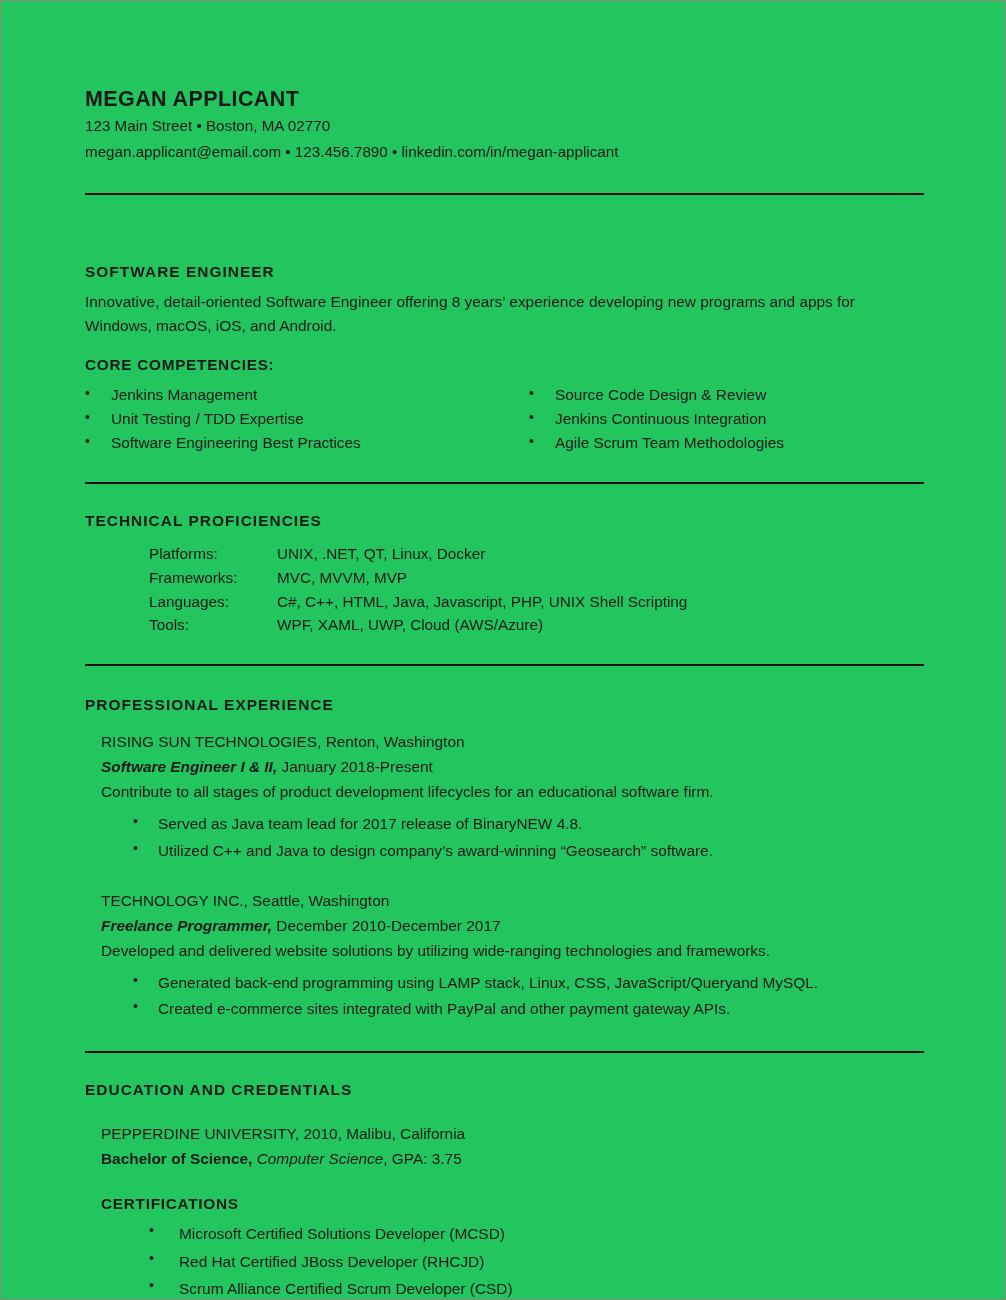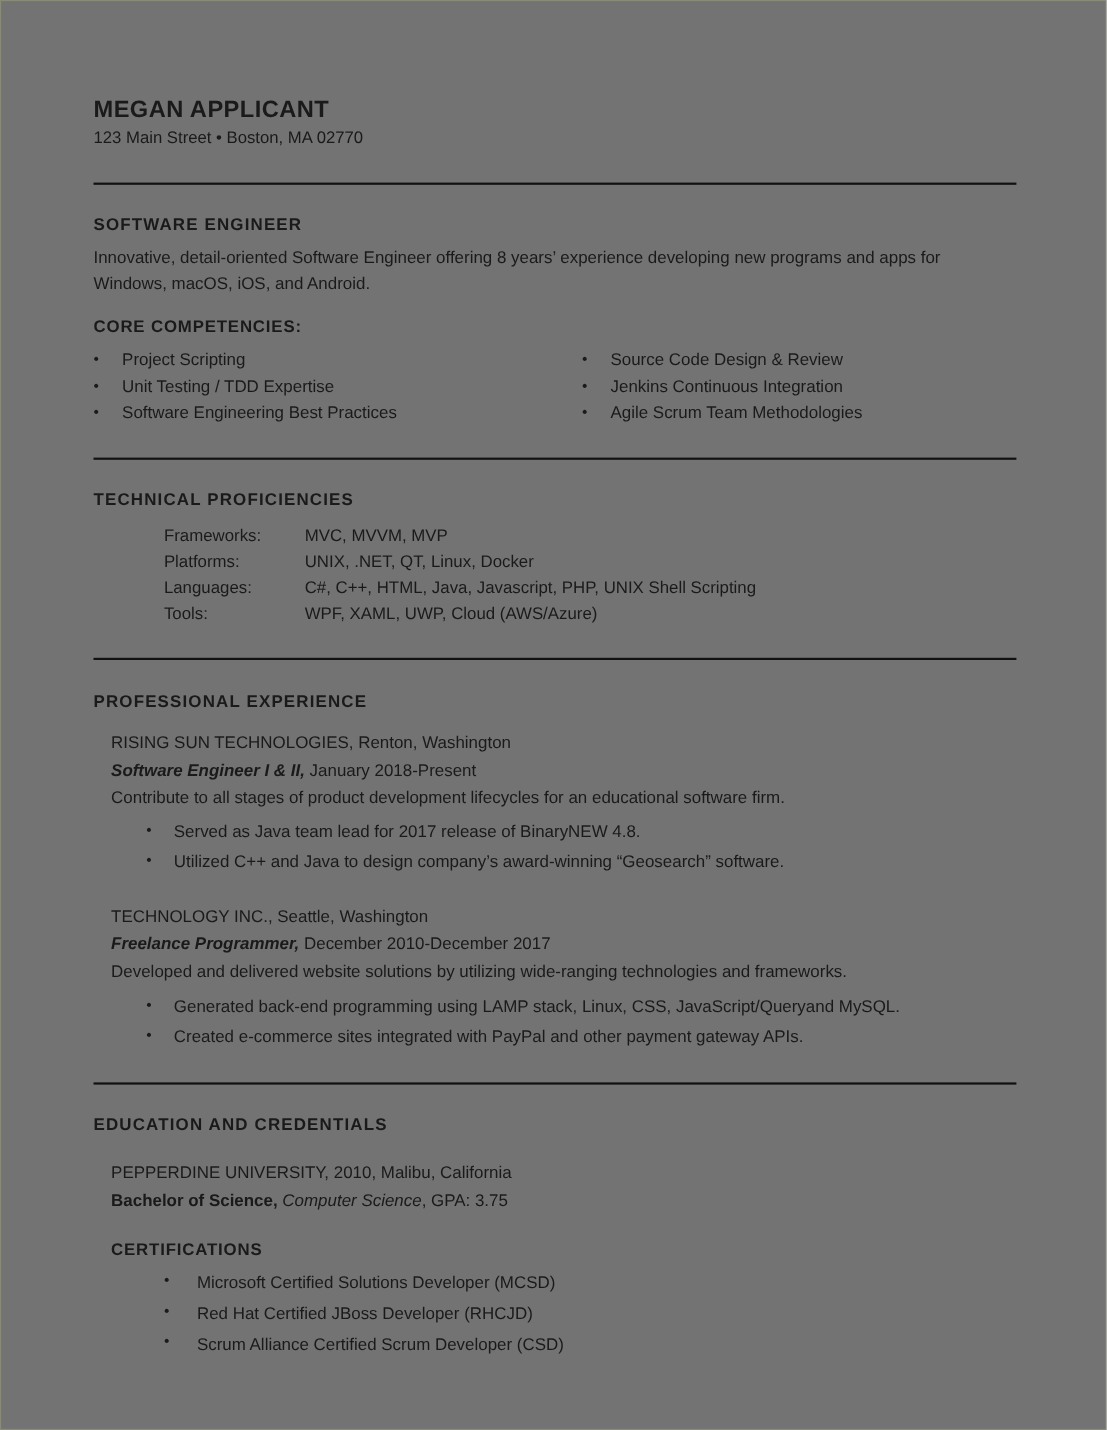--- a/index.html
+++ b/index.html
@@ -8,21 +8,21 @@
     background: #ffffff;
   }
   body {
     font-family: "Liberation Sans", sans-serif;
     color: #1a1a1a;
   }
   .page {
     position: relative;
     width: 1006px;
     height: 1300px;
-    background: #737373;
+    background: #22c55e;
     box-sizing: border-box;
     border: 1px solid #8a8a78;
     overflow: hidden;
   }
   .inner {
     position: absolute;
     left: 84px;
     top: 0;
     width: 839px;
   }
@@ -54,21 +54,21 @@
   .rule-3 { margin-top: 27px; }
   .rule-4 { margin-top: 28px; }
 
   
   .section-heading {
     font-size: 15.4px;
     font-weight: bold;
     letter-spacing: 1.05px;
     margin: 0;
   }
-  .sh-software   { padding-top: 28px; }
+  .sh-software   { padding-top: 40px; margin-top: 28px; }
   .sh-technical  { padding-top: 28px; }
   .sh-experience { padding-top: 30px; }
   .sh-education  { padding-top: 28px; }
 
   .summary {
     font-size: 15.4px;
     line-height: 1.56;
     margin: 0;
     padding-top: 9px;
     width: 838px;
@@ -155,34 +155,35 @@
 </style>
 </head>
 <body>
 
 <div class="page">
   <div class="inner">
 
     <div>
       <h1 class="name">MEGAN APPLICANT</h1>
       <p class="contact-line">123 Main Street • Boston, MA 02770</p>
+      <p class="contact-line">megan.applicant@email.com • 123.456.7890 • linkedin.com/in/megan-applicant</p>
     </div>
 
     <div class="rule rule-1"></div>
 
     <div>
       <h2 class="section-heading sh-software">SOFTWARE ENGINEER</h2>
       <p class="summary">Innovative, detail-oriented Software Engineer offering 8 years’ experience developing new programs and apps for Windows, macOS, iOS, and Android.</p>
       <h3 class="sub-heading">CORE COMPETENCIES:</h3>
 
       <div class="comp-wrap">
         <div class="comp-col col-1">
           <div class="bullet-row">
             <span class="bullet-dot">•</span>
-            <span class="bullet-text">Project Scripting</span>
+            <span class="bullet-text">Jenkins Management</span>
           </div>
           <div class="bullet-row">
             <span class="bullet-dot">•</span>
             <span class="bullet-text">Unit Testing / TDD Expertise</span>
           </div>
           <div class="bullet-row">
             <span class="bullet-dot">•</span>
             <span class="bullet-text">Software Engineering Best Practices</span>
           </div>
         </div>
@@ -202,26 +203,26 @@
         </div>
       </div>
     </div>
 
     <div class="rule rule-2"></div>
 
     <div>
       <h2 class="section-heading sh-technical">TECHNICAL PROFICIENCIES</h2>
       <div class="tech-table">
         <div class="tech-row">
+          <span class="tech-label">Platforms:</span>
+          <span class="tech-value">UNIX, .NET, QT, Linux, Docker</span>
+        </div>
+        <div class="tech-row">
           <span class="tech-label">Frameworks:</span>
           <span class="tech-value">MVC, MVVM, MVP</span>
-        </div>
-        <div class="tech-row">
-          <span class="tech-label">Platforms:</span>
-          <span class="tech-value">UNIX, .NET, QT, Linux, Docker</span>
         </div>
         <div class="tech-row">
           <span class="tech-label">Languages:</span>
           <span class="tech-value">C#, C++, HTML, Java, Javascript, PHP, UNIX Shell Scripting</span>
         </div>
         <div class="tech-row">
           <span class="tech-label">Tools:</span>
           <span class="tech-value">WPF, XAML, UWP, Cloud (AWS/Azure)</span>
         </div>
       </div>

